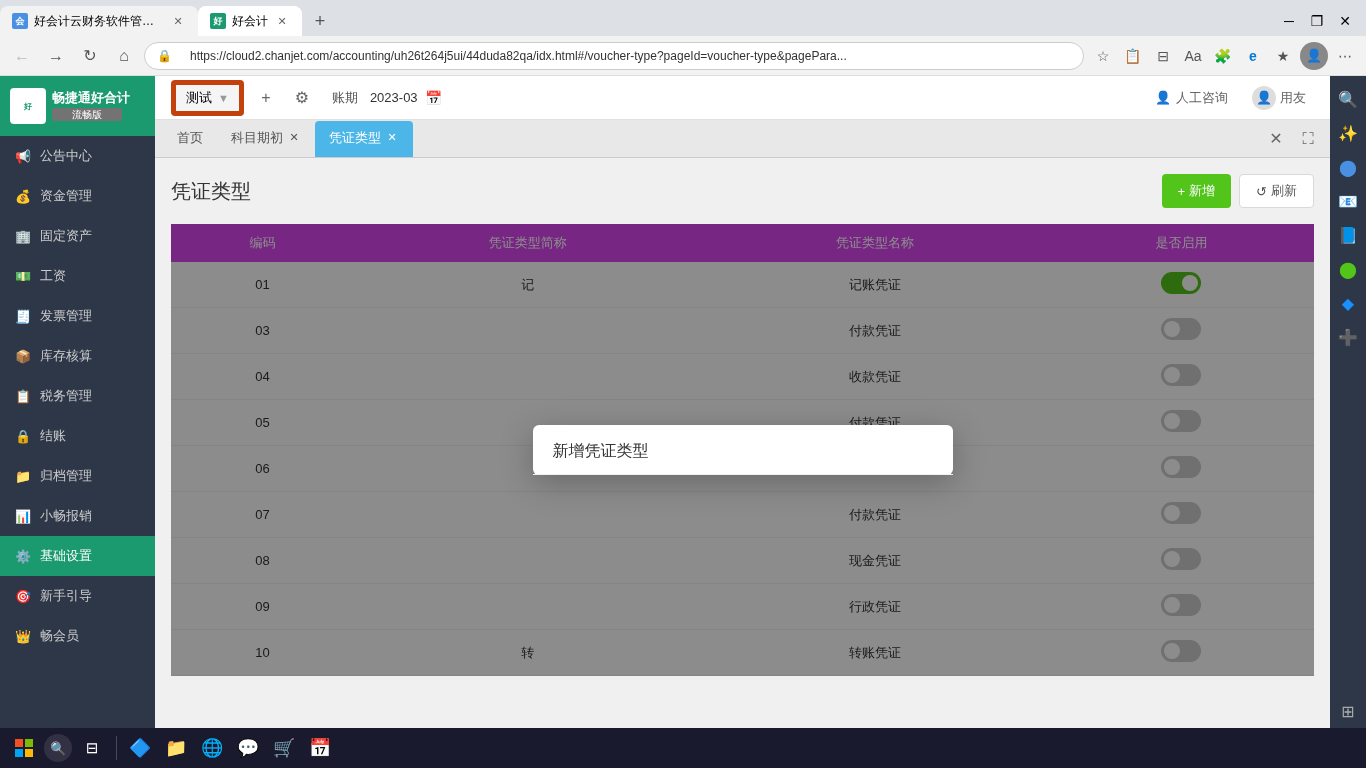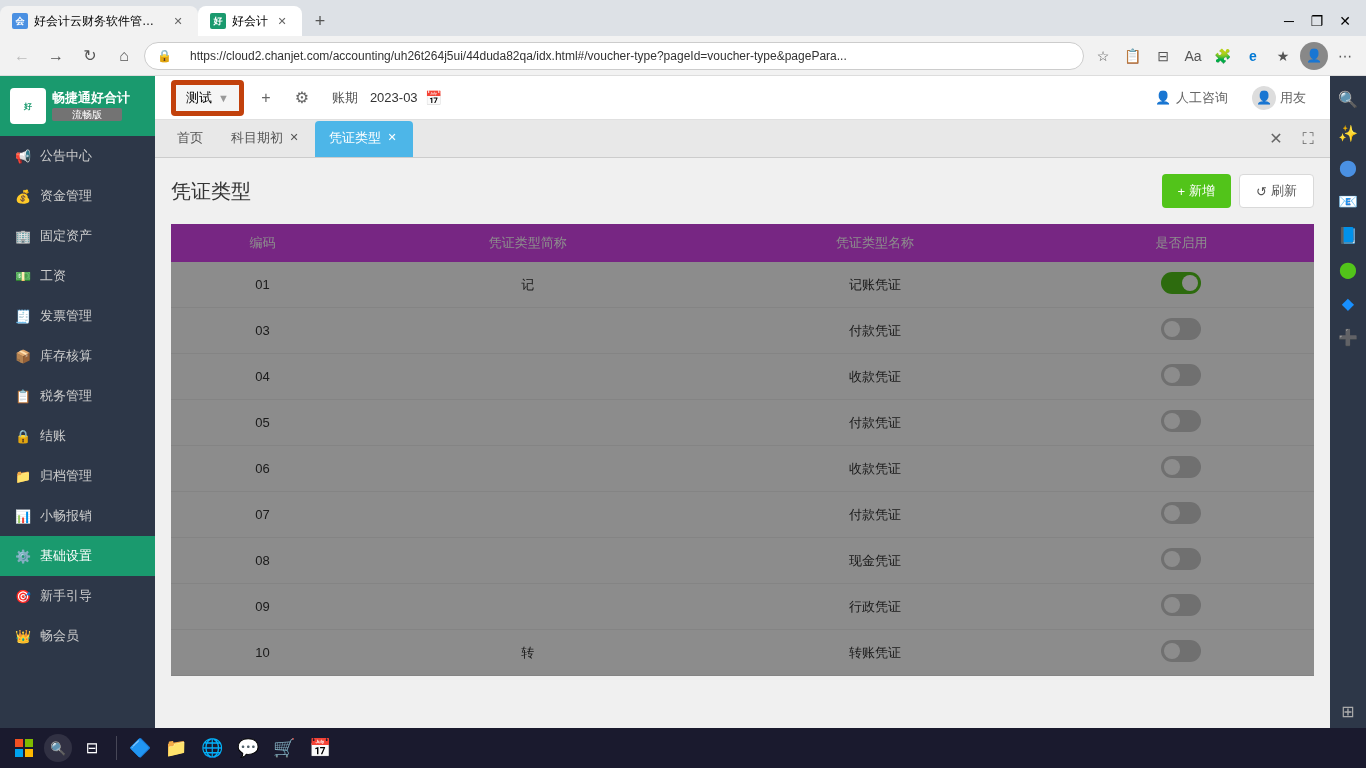--- a/index.html
+++ b/index.html
@@ -379,20 +379,23 @@
     <td>转账凭证</td>
     <td>
       <span class="toggle off"></span>
     </td>
   </tr>
             </tbody>
         </table>
 
         <div class="modal-overlay">
           <div class="modal-dialog">
+            <div class="modal-header">
+              <span>新增凭证类型</span>
+            </div>
           </div>
         </div>
       </div>
     </div>
   </div>
 
   <div class="right-panel">
     <div class="rp-btn">🔍</div>
     <div class="rp-btn">✨</div>
     <div class="rp-btn" style="color:#4a90e2;">⬤</div>

